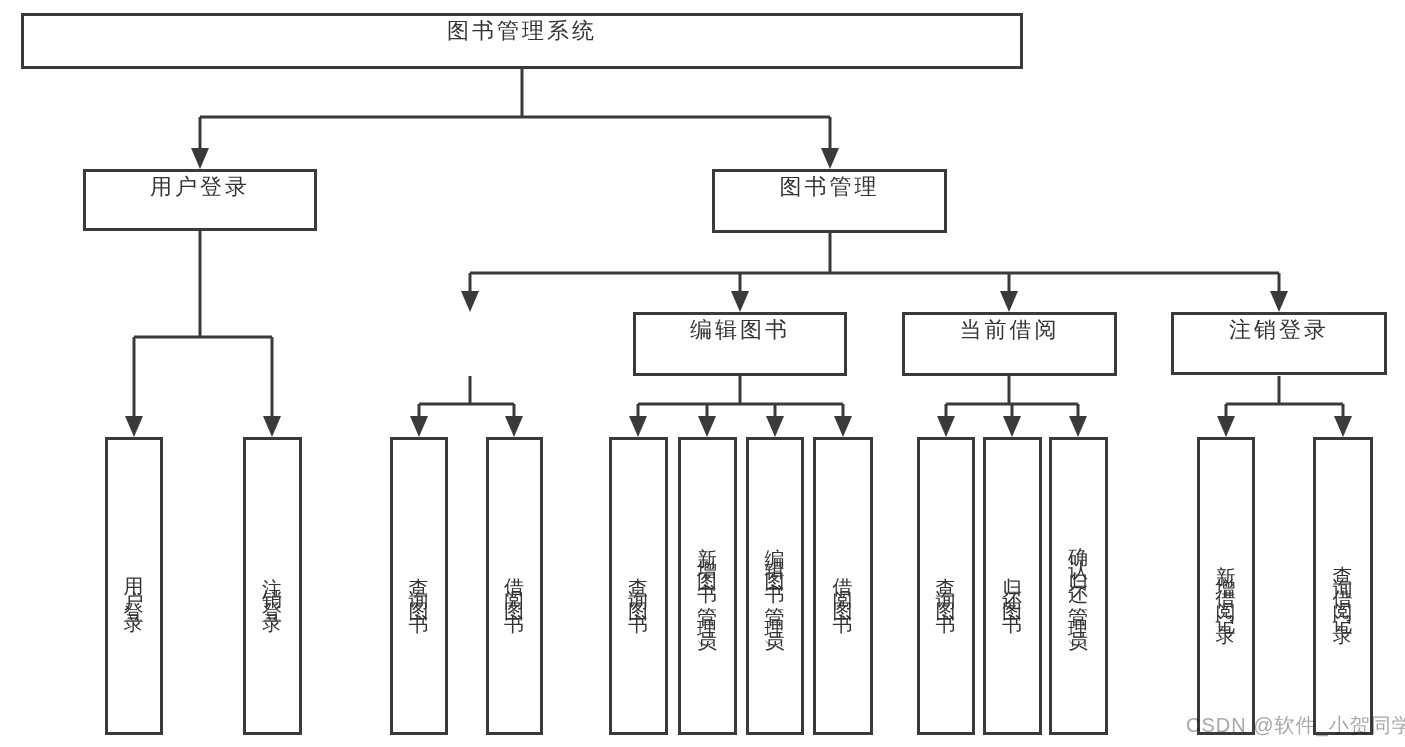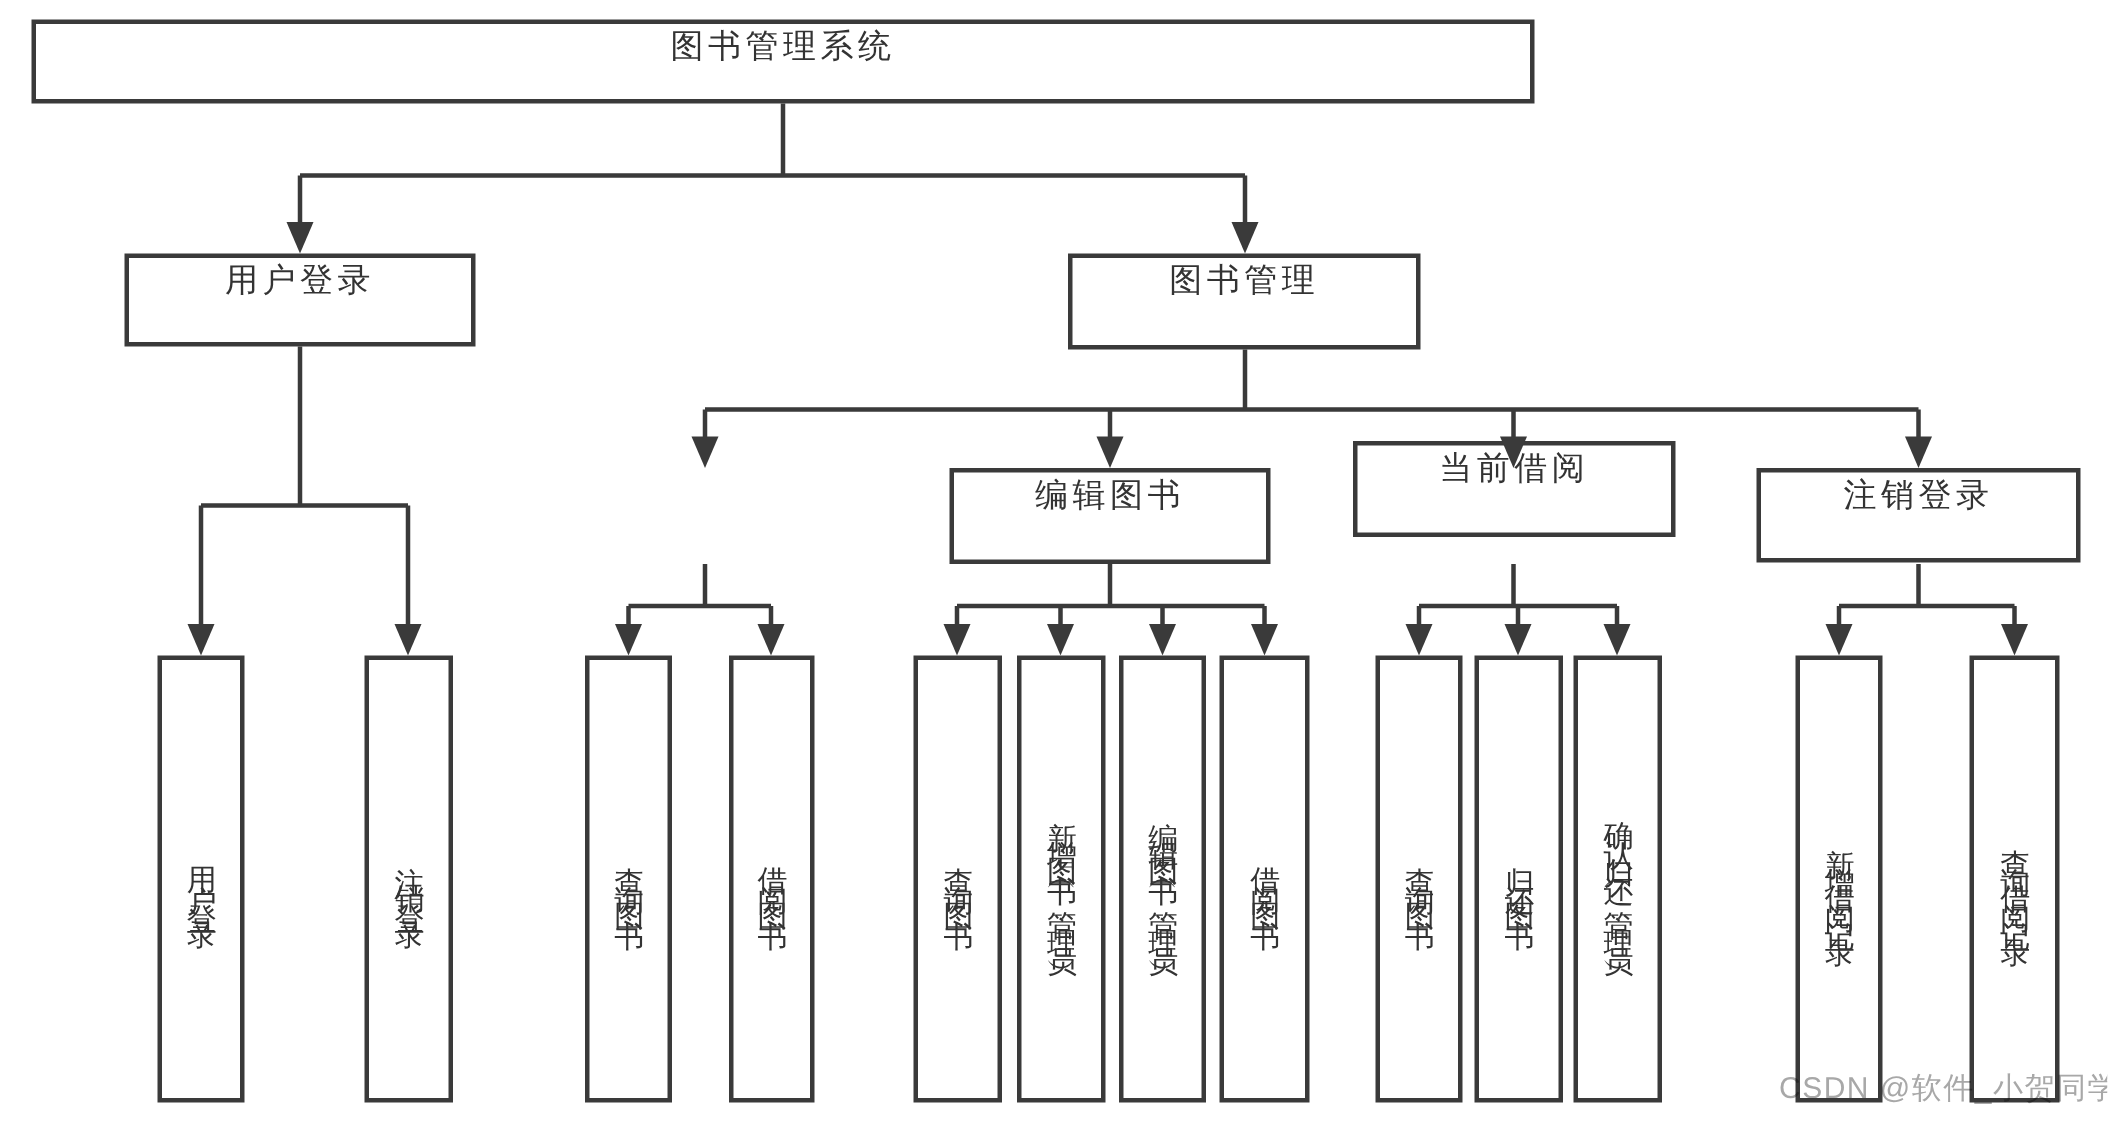--- a/index.html
+++ b/index.html
@@ -101,21 +101,21 @@
   <div class="hnode" style="left:83px;top:169px;width:234px;height:62px">
     <span>用户登录</span>
   </div>
   <div class="hnode" style="left:712px;top:169px;width:235px;height:64px">
     <span>图书管理</span>
   </div>
 
   <div class="hnode" style="left:633px;top:312px;width:214px;height:64px">
     <span>编辑图书</span>
   </div>
-  <div class="hnode" style="left:902px;top:294px;width:215px;height:64px">
+  <div class="hnode" style="left:902px;top:312px;width:215px;height:64px">
     <span>当前借阅</span>
   </div>
   <div class="hnode" style="left:1171px;top:312px;width:216px;height:63px">
     <span>注销登录</span>
   </div>
 
   <div class="vnode" style="left:105px;top:437px;width:58px;height:298px">
     <span>用户登录</span>
   </div>
   <div class="vnode" style="left:243px;top:437px;width:59px;height:298px">

